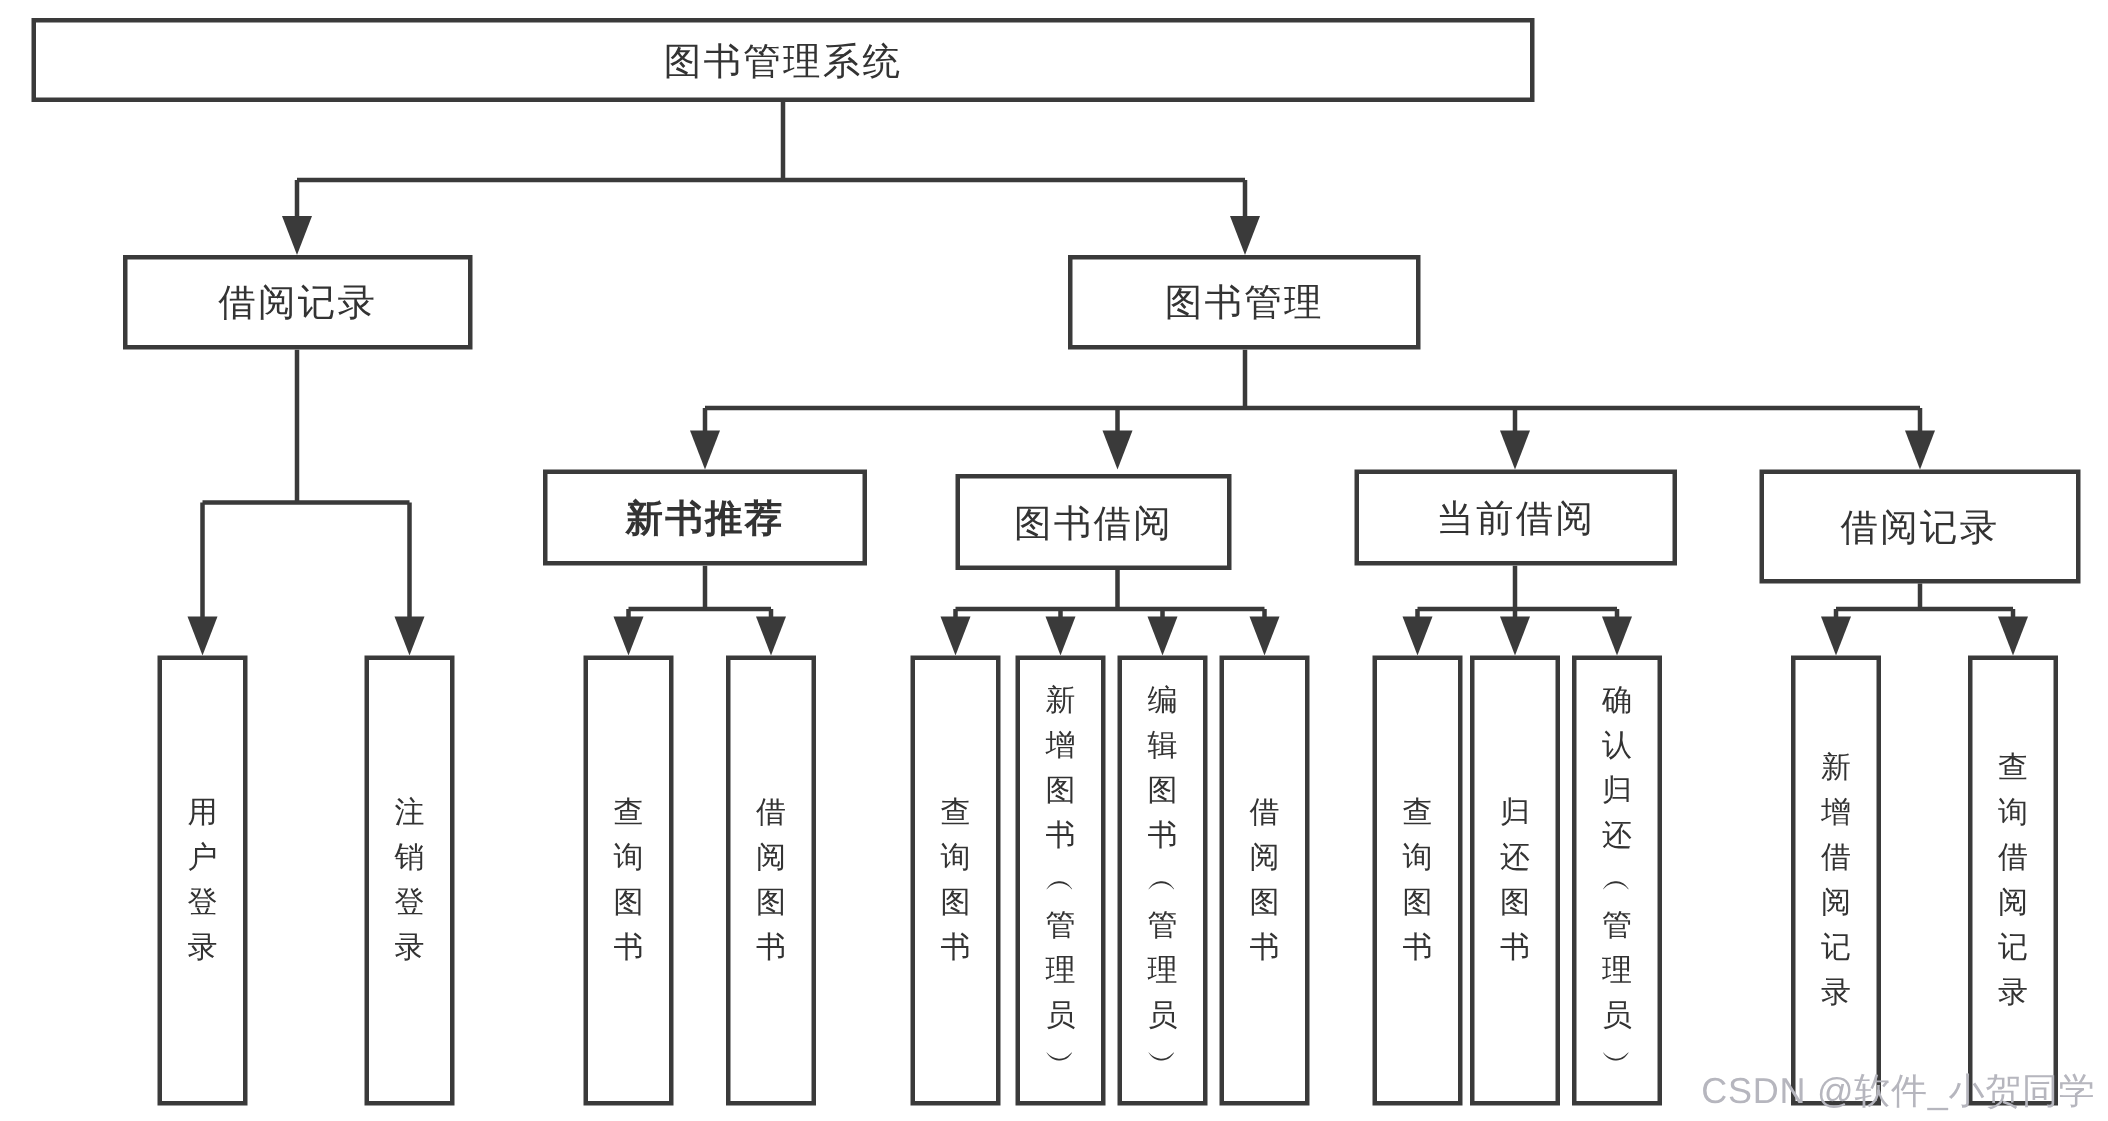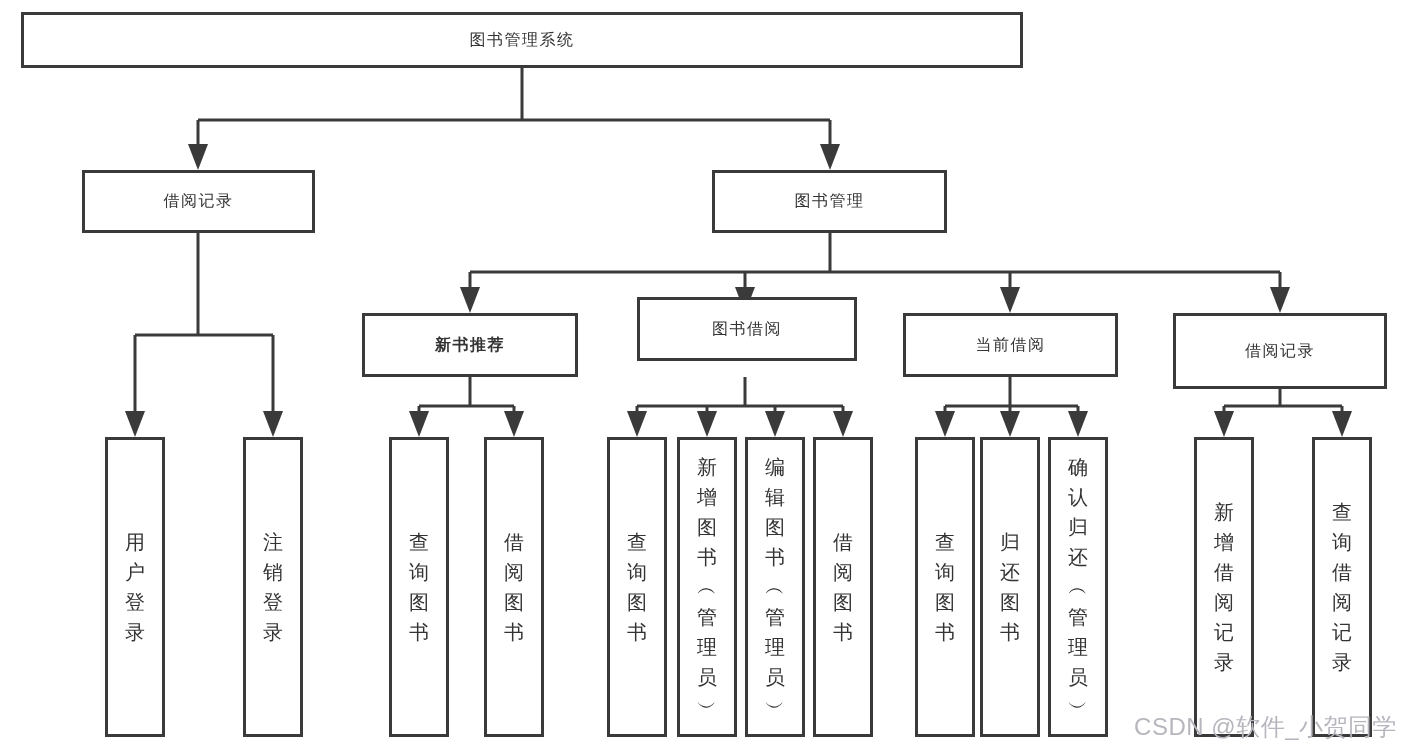--- a/index.html
+++ b/index.html
@@ -20,21 +20,21 @@
   .node {
     position:absolute;
     background:#ffffff;
     border:3px solid #3a3a3a;
     display:flex;
     align-items:center;
     justify-content:center;
     color:#333333;
   }
   .h-node {
-    font-size:16px;
+    font-size:25px;
     letter-spacing:1.5px;
     white-space:nowrap;
   }
   .v-node { }
   .vtext {
     display:flex;
     flex-direction:column;
     align-items:center;
   }
   .vchar {
@@ -104,21 +104,21 @@
   <div class="node h-node" style="left:82px; top:170px; width:233px; height:63px;">
     <span>借阅记录</span>
   </div>
   <div class="node h-node" style="left:712px; top:170px; width:235px; height:63px;">
     <span>图书管理</span>
   </div>
 
   <div class="node h-node" style="left:362px; top:313px; width:216px; height:64px;font-weight:bold;">
     <span>新书推荐</span>
   </div>
-  <div class="node h-node" style="left:637px; top:297px; width:220px; height:64px;">
+  <div class="node h-node" style="left:637px; top:316px; width:184px; height:64px;">
     <span>图书借阅</span>
   </div>
   <div class="node h-node" style="left:903px; top:313px; width:215px; height:64px;text-align:right;">
     <span>当前借阅</span>
   </div>
   <div class="node h-node" style="left:1173px; top:313px; width:214px; height:76px;">
     <span>借阅记录</span>
   </div>
 
   <div class="node v-node" style="left:105px; top:437px; width:60px; height:300px;">

